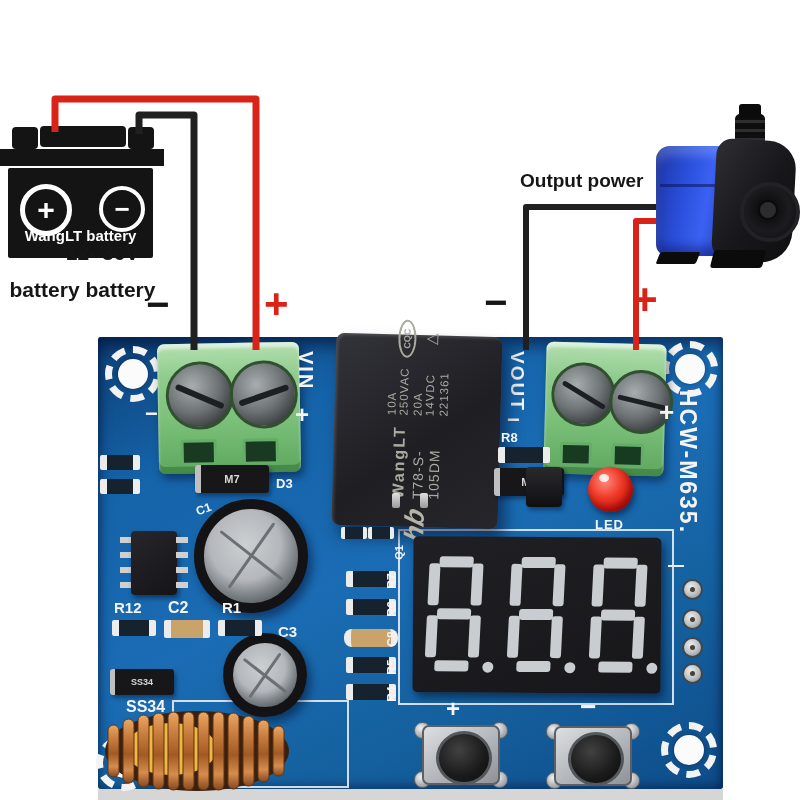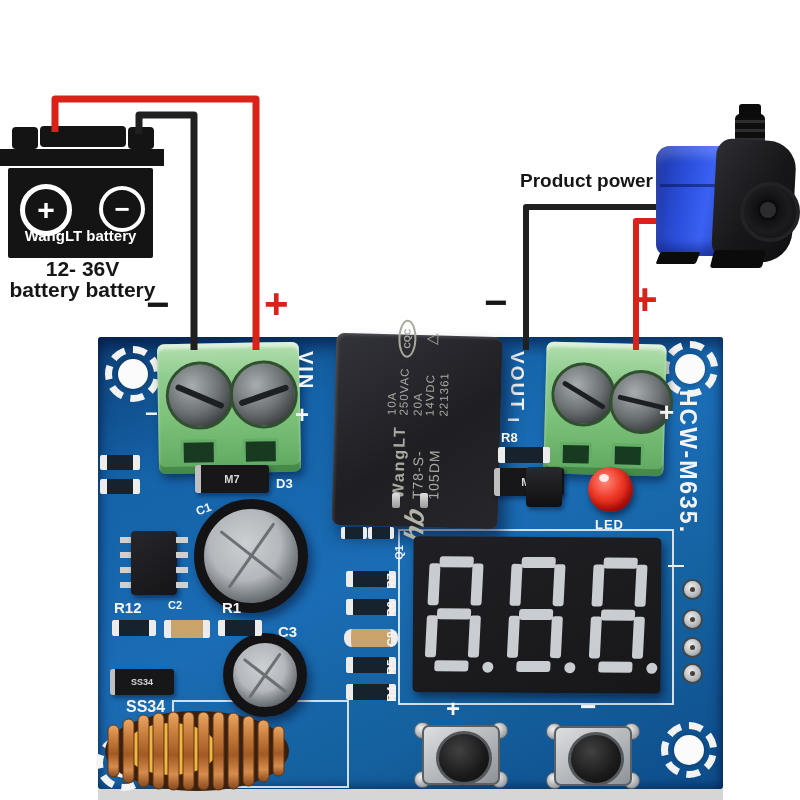--- a/index.html
+++ b/index.html
@@ -128,36 +128,36 @@
 
   <div>
     <div class="abs blk bat-part" style="left:12px;top:127px;width:26px;height:22px;"></div>
     <div class="abs blk bat-part" style="left:40px;top:126px;width:86px;height:21px;"></div>
     <div class="abs blk bat-part" style="left:128px;top:127px;width:26px;height:22px;"></div>
     <div class="abs blk" style="left:0;top:149px;width:164px;height:17px;"></div>
     <div class="abs blk" style="left:8px;top:168px;width:145px;height:90px;border-radius:2px;"></div>
     <div class="abs bat-circle" style="left:20px;top:184px;width:42px;height:42px;border:5px solid #fff;font-size:30px;">+</div>
     <div class="abs bat-circle" style="left:99px;top:186px;width:38px;height:38px;border:4px solid #fff;font-size:26px;">−</div>
     <div class="abs bat-name" style="left:10px;top:227px;width:141px;">WangLT battery</div>
-    <div class="abs bat-spec" style="top:257px;">12- 36V</div>
+    <div class="abs bat-spec" style="top:241px;padding-left:20px;">12- 36V</div>
     <div class="abs bat-spec" style="top:278px;">battery battery</div>
   </div>
 
   <svg class="abs" style="left:0;top:0;z-index:5;" width="800" height="800" viewBox="0 0 800 800" fill="none">
     <path d="M55,132 L55,99 L256,99 L256,350" stroke="#d92318" stroke-width="7" stroke-linejoin="round"></path>
     <path d="M139,134 L139,115 L194,115 L194,350" stroke="#202020" stroke-width="7" stroke-linejoin="round"></path>
     <path d="M664,207 L526,207 L526,350" stroke="#202020" stroke-width="6" stroke-linejoin="round"></path>
     <path d="M661,221 L636,221 L636,350" stroke="#d92318" stroke-width="6" stroke-linejoin="round"></path>
   </svg>
 
   <div class="abs pol blk2" style="left:146px;top:284px;font-size:40px;z-index:5;">−</div>
   <div class="abs pol red" style="left:264px;top:283px;font-size:42px;z-index:5;">+</div>
   <div class="abs pol blk2" style="left:484px;top:282px;font-size:40px;z-index:5;">−</div>
   <div class="abs pol red" style="left:632px;top:278px;font-size:44px;z-index:5;">+</div>
-  <div class="abs outlabel" style="left:520px;top:170px;">Product power</div>
+  <div class="abs outlabel" style="left:520px;top:170px;">Output power</div>
 
   <div class="abs pump" style="left:636px;top:96px;z-index:6;">
     <div class="abs" style="left:99px;top:18px;width:30px;height:44px;border-radius:5px;
                 background:repeating-linear-gradient(180deg,#0e0e0e 0 6px,#2e2e2e 6px 9px);"></div>
     <div class="abs" style="left:103px;top:8px;width:22px;height:14px;background:#0b0b0b;border-radius:3px;"></div>
     <div class="abs" style="left:84px;top:56px;width:58px;height:16px;background:#0d0d0d;border-radius:6px;transform:rotate(7deg);"></div>
     <div class="abs" style="left:20px;top:50px;width:78px;height:110px;border-radius:14px 8px 10px 12px;
                 background:linear-gradient(100deg,#1c35a6 0%,#2b50dd 38%,#3a61f2 62%,#1e3bb0 100%);
                 box-shadow:inset 0 10px 8px rgba(255,255,255,.18), inset 0 -10px 10px rgba(0,0,60,.35);"></div>
     <div class="abs" style="left:24px;top:88px;width:70px;height:3px;background:rgba(10,20,90,.55);"></div>
@@ -246,21 +246,21 @@
     <div class="abs icpins" style="left:22px;top:200px;width:12px;height:54px;"></div>
     <div class="abs icbody" style="left:33px;top:194px;width:46px;height:64px;"></div>
     <div class="abs icpins" style="left:78px;top:200px;width:12px;height:54px;"></div>
 
     <div class="abs silk" style="left:98px;top:166px;font-size:12px;transform:rotate(-20deg);">C1</div>
     <div class="abs ecap" style="left:96px;top:162px;width:94px;height:94px;"></div>
     <div class="abs silk" style="left:180px;top:287px;font-size:15px;">C3</div>
     <div class="abs ecap" style="left:125px;top:296px;width:64px;height:64px;"></div>
 
     <div class="abs silk" style="left:16px;top:263px;font-size:15px;">R12</div>
-    <div class="abs silk" style="left:70px;top:263px;font-size:11px;">C2</div>
+    <div class="abs silk" style="left:70px;top:263px;font-size:16px;">C2</div>
     <div class="abs silk" style="left:124px;top:263px;font-size:15px;">R1</div>
     <div class="abs smd" style="left:14px;top:283px;width:30px;height:16px;"></div>
     <div class="abs smd tan" style="left:66px;top:283px;width:32px;height:18px;"></div>
     <div class="abs smd" style="left:120px;top:283px;width:30px;height:16px;"></div>
 
     <div class="abs diode" style="left:12px;top:332px;width:64px;height:26px;font-size:9px;">SS34</div>
     <div class="abs silk" style="left:28px;top:362px;font-size:16px;">SS34</div>
     <svg class="abs" style="left:5px;top:372px;" width="188" height="84" viewBox="0 0 188 84">
       <defs>
         <linearGradient id="cop" x1="0" y1="0" x2="0" y2="1">

